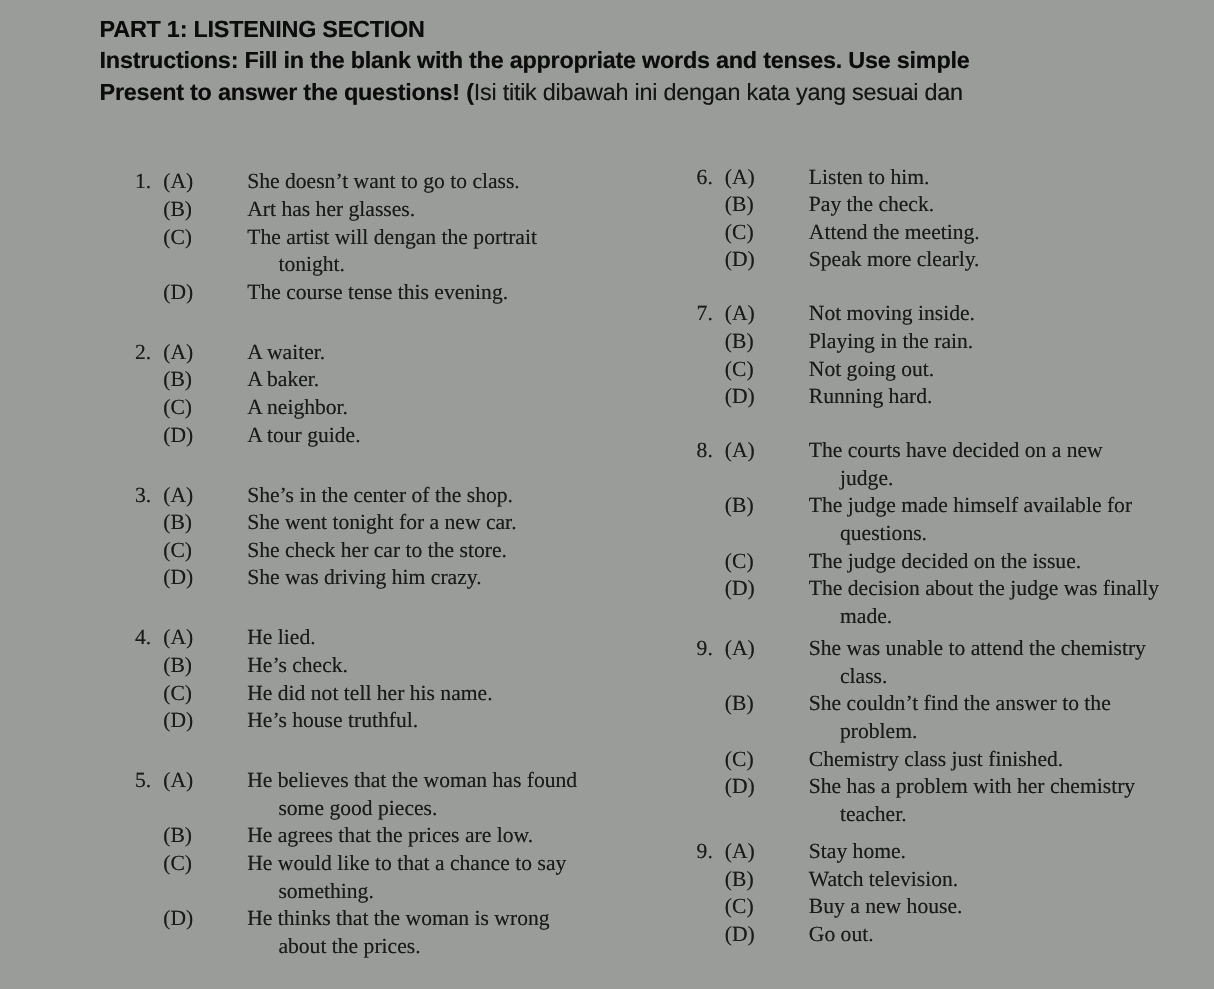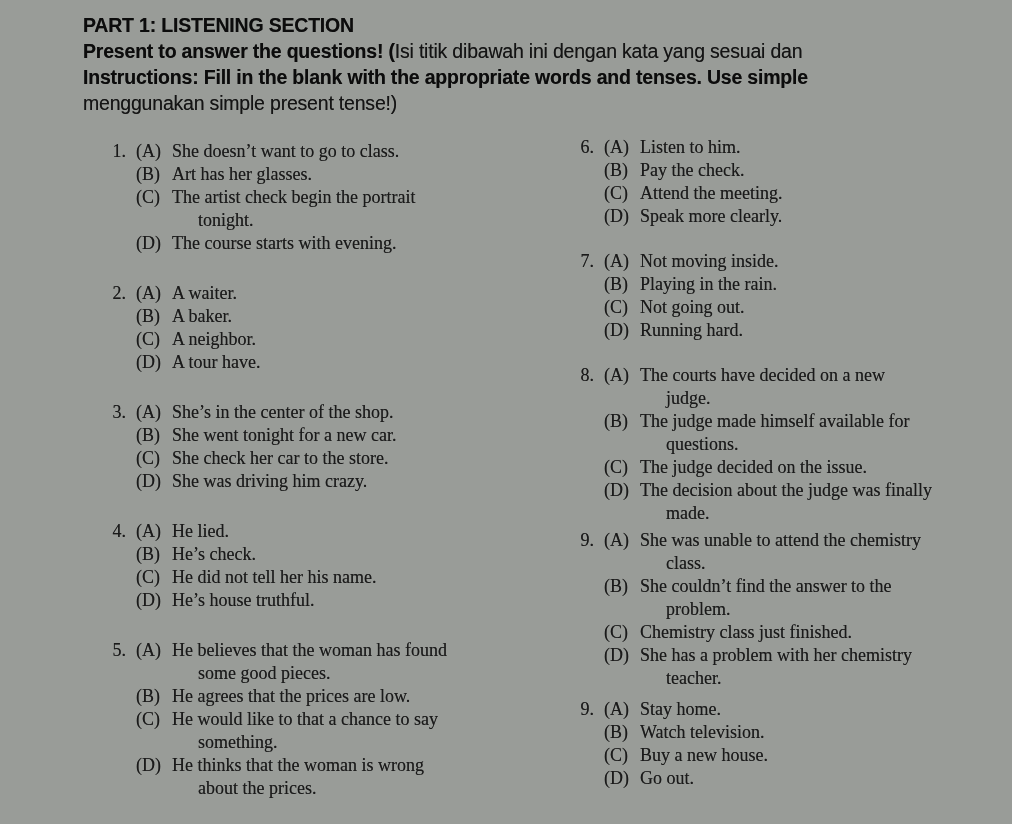--- a/index.html
+++ b/index.html
@@ -62,67 +62,65 @@
   .opts { margin-left: 10px; }
   .opt  { display: flex; }
 
   .letter { flex: none; width: 36px; }
 
   .otext {
     white-space: pre-line;
     padding-left: 26px;
     text-indent: -26px;
     width: 320px;
+    margin-left: 34px;
   }
   .col-right .otext { width: 360px; }
 
   
   .col, .header {
     text-shadow: 0 0 0.4px rgba(20,20,20,0.55);
   }
 </style>
 </head>
 <body>
 
 <div class="page">
 
   <div class="header">
     <div>PART 1: LISTENING SECTION</div>
     <div>
+      <span>Instructions: Fill in the blank with the appropriate words and tenses. Use simple</span>
+    </div>
+    <div>
       <span>Present to answer the questions! (</span><span class="reg">Isi titik dibawah ini dengan kata yang sesuai dan</span>
     </div>
-    <div>
-      <span>Instructions: Fill in the blank with the appropriate words and tenses. Use simple</span>
-    </div>
-    <div class="reg">
-      <span>menggunakan simple present tense!)</span>
-    </div>
   </div>
 
   <div class="col col-left">
 
     <div class="q">
       <div class="qnum">1.</div>
       <div class="opts">
         <div class="opt">
           <span class="letter">(A)</span>
           <span class="otext">She doesn’t want to go to class.</span>
         </div>
         <div class="opt">
           <span class="letter">(B)</span>
           <span class="otext">Art has her glasses.</span>
         </div>
         <div class="opt">
           <span class="letter">(C)</span>
-          <span class="otext">The artist check begin the portrait
+          <span class="otext">The artist will dengan the portrait
 tonight.</span>
         </div>
         <div class="opt">
           <span class="letter">(D)</span>
-          <span class="otext">The course starts with evening.</span>
+          <span class="otext">The course tense this evening.</span>
         </div>
       </div>
     </div>
 
     <div class="q">
       <div class="qnum">2.</div>
       <div class="opts">
         <div class="opt">
           <span class="letter">(A)</span>
           <span class="otext">A waiter.</span>
@@ -130,21 +128,21 @@
         <div class="opt">
           <span class="letter">(B)</span>
           <span class="otext">A baker.</span>
         </div>
         <div class="opt">
           <span class="letter">(C)</span>
           <span class="otext">A neighbor.</span>
         </div>
         <div class="opt">
           <span class="letter">(D)</span>
-          <span class="otext">A tour have.</span>
+          <span class="otext">A tour guide.</span>
         </div>
       </div>
     </div>
 
     <div class="q">
       <div class="qnum">3.</div>
       <div class="opts">
         <div class="opt">
           <span class="letter">(A)</span>
           <span class="otext">She’s in the center of the shop.</span>

